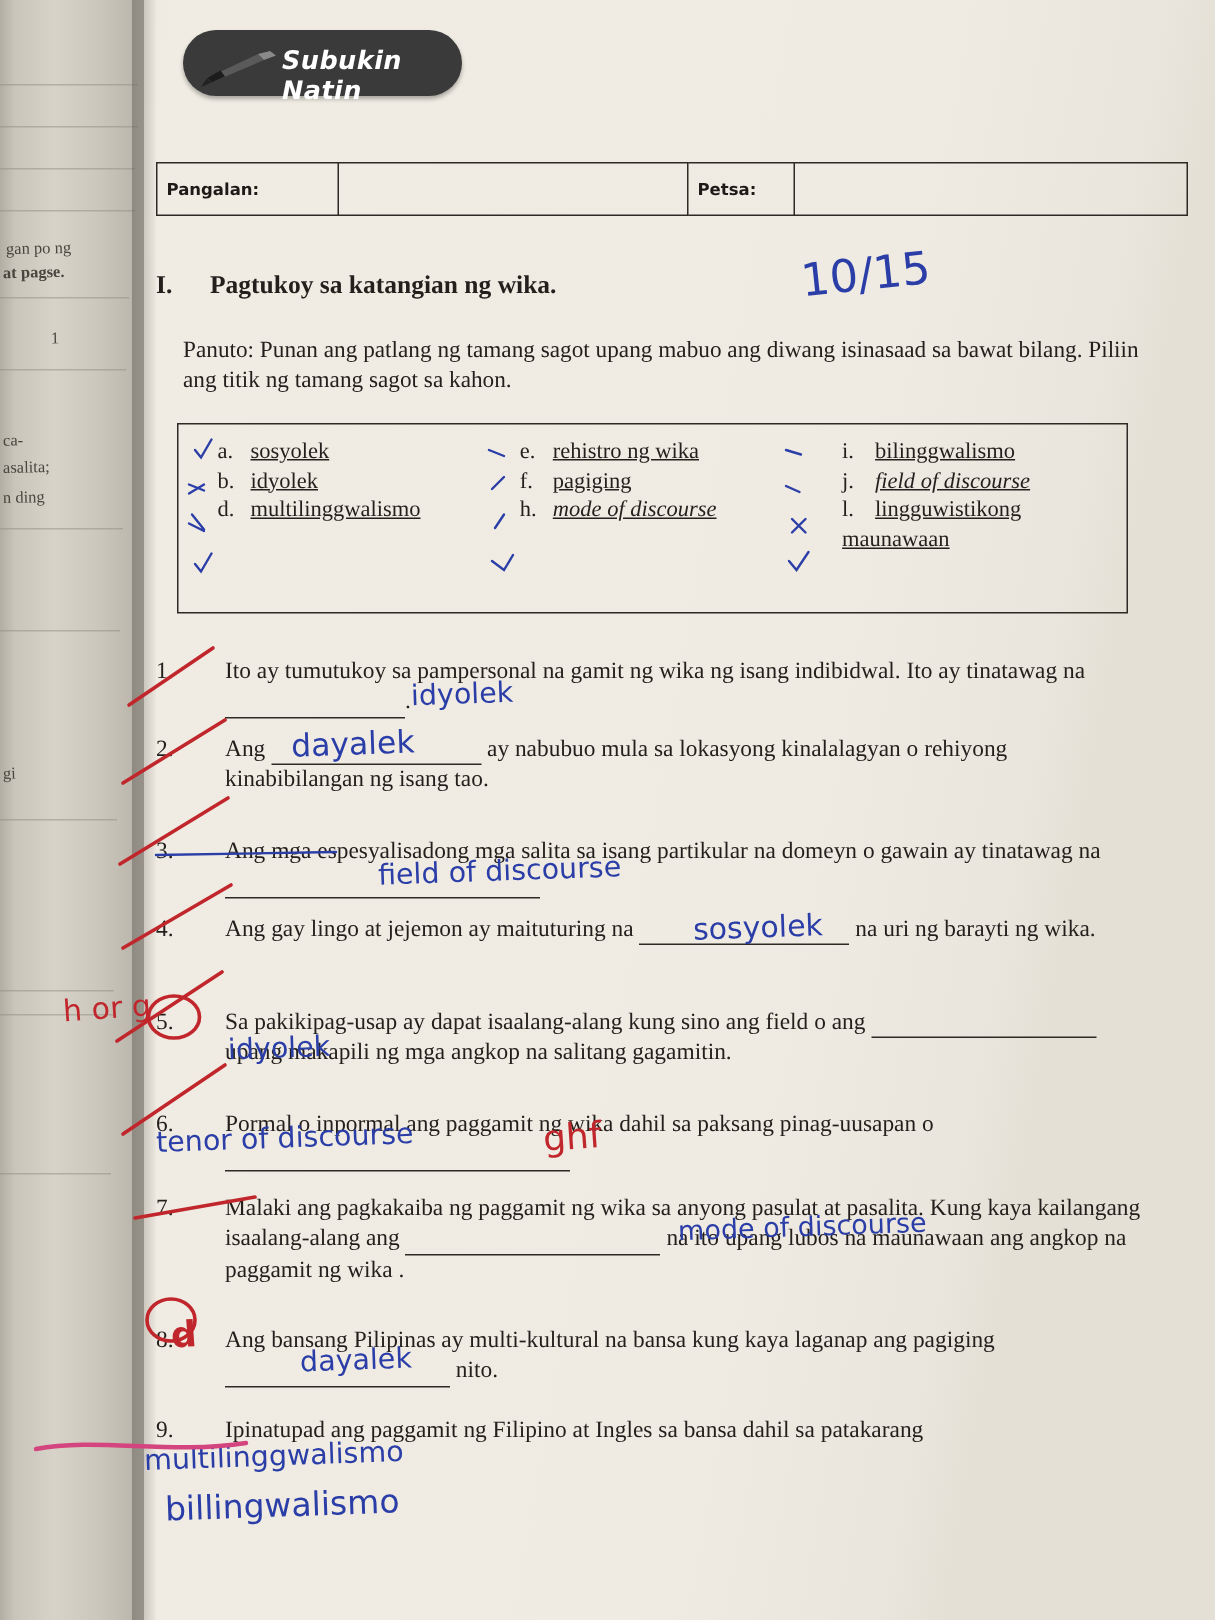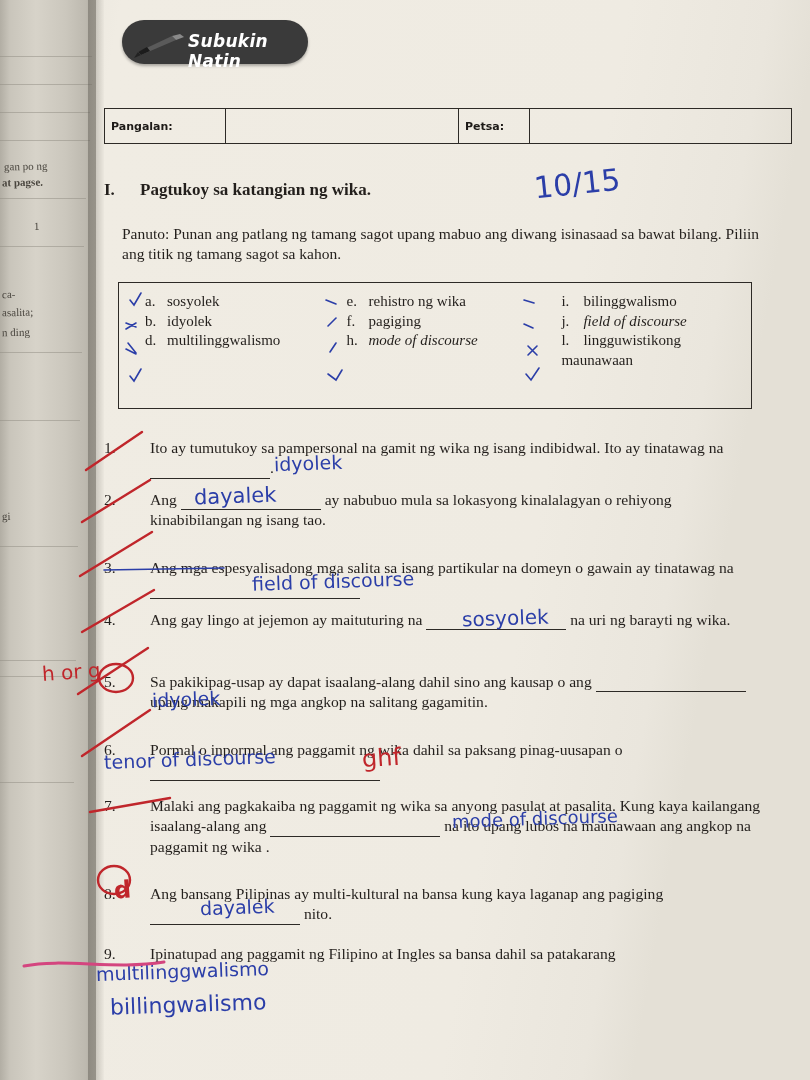--- a/index.html
+++ b/index.html
@@ -72,21 +72,21 @@
   }
   
   #choices{
     position:absolute;left:14px;top:282px;width:632px;height:125px;
     border:1px solid #2d2a26;
   }
   #choices table{
     width:100%;border-collapse:collapse;margin-top:9px;
   }
   #choices td{
-    font-size:15px;line-height:1.30;padding:0 0 0 0;vertical-align:top;
+    font-size:15px;line-height:1.30;padding:0 0 0 0;vertical-align:top;text-decoration:underline;
   }
   .ltr{display:inline-block;width:22px;}
   .col1{width:36%;padding-left:26px !important;}
   .col2{width:34%;}
   .col3{width:30%;}
   .ital{font-style:italic;}
   
   .item{position:absolute;font-size:15.6px;line-height:1.30;}
   .item .n{position:absolute;left:0;width:34px;text-align:left;}
   .item .t{display:block;margin-left:46px;}
@@ -194,21 +194,21 @@
       <span class="t"><span>Ang  mga espesyalisadong mga salita sa isang partikular na domeyn o gawain ay tinatawag na </span><span class="fill" style="width:210px;"></span><span></span></span>
     </div>
 
     <div class="item" style="left:0px;top:610px;width:670px;">
       <span class="n">4.</span>
       <span class="t"><span>Ang gay lingo at jejemon ay maituturing na </span><span class="fill" style="width:140px;"></span><span> na uri ng barayti ng wika.</span></span>
     </div>
 
     <div class="item" style="left:0px;top:672px;width:662px;">
       <span class="n">5.</span>
-      <span class="t"><span>Sa pakikipag-usap ay dapat isaalang-alang dahil sino ang kausap  o ang </span><span class="fill" style="width:150px;"></span><span> upang makapili ng  mga angkop na salitang gagamitin.</span></span>
+      <span class="t"><span>Sa pakikipag-usap ay dapat isaalang-alang kung sino ang field  o ang </span><span class="fill" style="width:150px;"></span><span> upang makapili ng  mga angkop na salitang gagamitin.</span></span>
     </div>
 
     <div class="item" style="left:0px;top:740px;width:662px;">
       <span class="n">6.</span>
       <span class="t"><span>Pormal o inpormal ang paggamit ng wika dahil sa  paksang pinag-uusapan o </span><span class="fill" style="width:230px;"></span><span></span></span>
     </div>
 
     <div class="item" style="left:0px;top:796px;width:678px;">
       <span class="n">7.</span>
       <span class="t"><span>Malaki ang pagkakaiba ng paggamit ng wika sa anyong pasulat at pasalita. Kung kaya kailangang isaalang-alang ang </span><span class="fill" style="width:170px;"></span><span> na ito upang lubos na maunawaan ang angkop na paggamit ng wika .</span></span>

